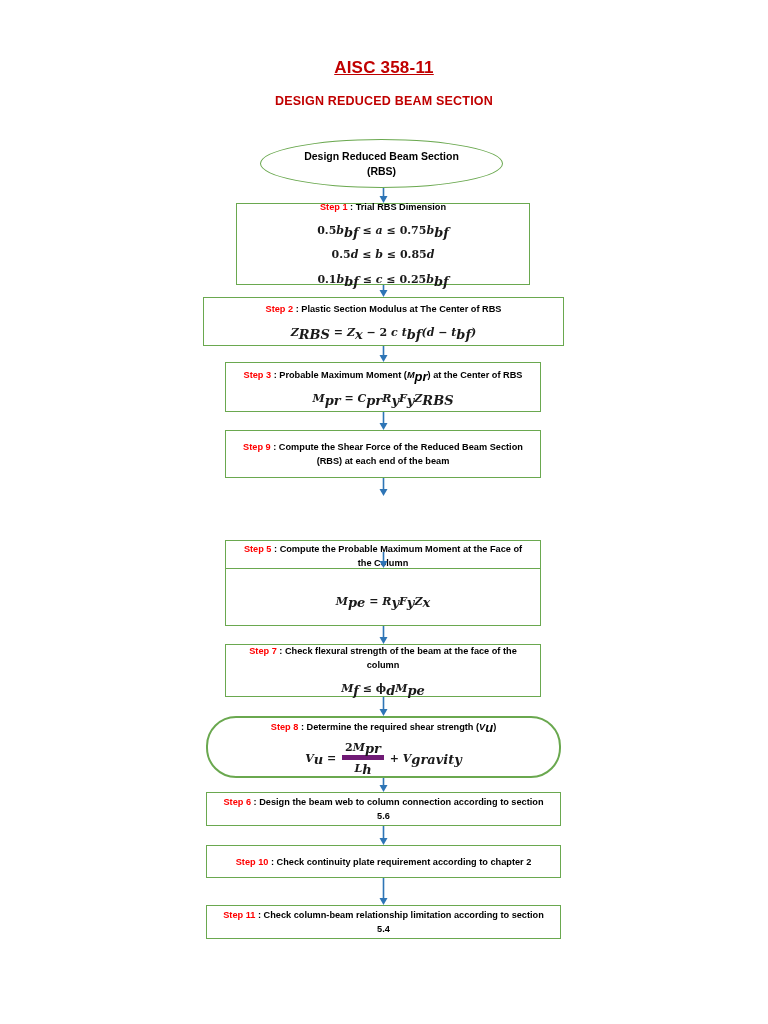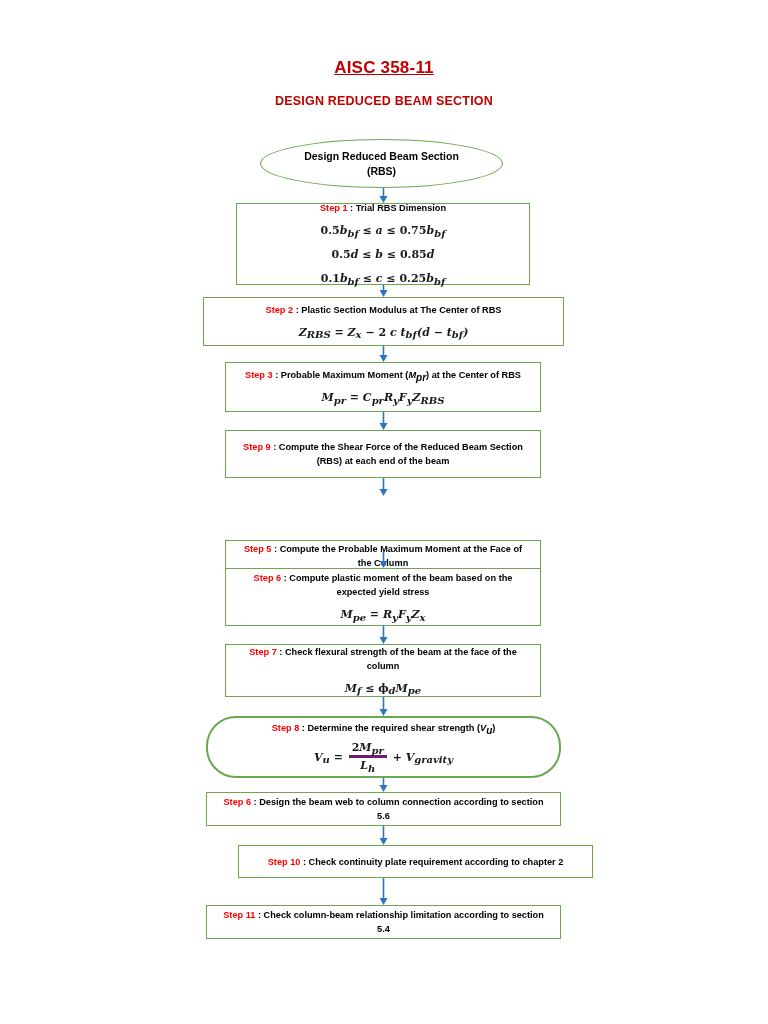--- a/index.html
+++ b/index.html
@@ -91,37 +91,37 @@
     font-size: 11px;
     font-weight: bold;
     color: #1a1a1a;
     line-height: 17px;
     margin-top: 7px;
     white-space: nowrap;
     font-style: italic;
   }
   .eq .up { font-style: normal; text-align: right; }
   sub {
-    font-size: 10px;
+    font-size: 13px;
     font-style: italic;
     vertical-align: baseline;
     position: relative;
     top: 2.5px;
   }
   .frac {
     display: inline-block;
     vertical-align: middle;
     text-align: center;
     position: relative;
     top: -1px;
     margin: 0 2px;
   }
   .frac .num {
     display: block;
-    border-bottom: 3px solid #701a75;
+    border-bottom: 5px solid #701a75;
     padding: 0 3px 1px 3px;
     line-height: 13px;
   }
   .frac .den {
     display: block;
     padding: 1px 3px 0 3px;
     line-height: 13px;
   }
 
   
@@ -216,23 +216,20 @@
     <i>M</i><sub>f</sub> <span class="up">=</span> <i>M</i><sub>pr</sub> <span class="up">+</span> <i>V</i><sub>RBS</sub><i>S</i><sub>h</sub>
   </div>
 </div>
 
 <svg class="arrow" style="left:377px; top:552px; height:16px;" viewBox="0 0 13 16">
   <line x1="6.5" y1="0" x2="6.5" y2="10" stroke="#2e75b6" stroke-width="1.6"></line>
   <polygon points="2.5,9 10.5,9 6.5,16" fill="#2e75b6"></polygon>
 </svg>
 
 <div class="node" style="left:225px; top:568px; width:316px; height:58px;">
-  <div class="hdr">
-    <span class="step">Step 6</span><span> : </span><span>Compute plastic moment of the beam based on the expected yield stress</span>
-  </div>
   <div class="eq">
     <i>M</i><sub>pe</sub> <span class="up">=</span> <i>R</i><sub>y</sub><i>F</i><sub>y</sub><i>Z</i><sub>x</sub>
   </div>
 </div>
 
 <svg class="arrow" style="left:377px; top:626px; height:18px;" viewBox="0 0 13 18">
   <line x1="6.5" y1="0" x2="6.5" y2="12" stroke="#2e75b6" stroke-width="1.6"></line>
   <polygon points="2.5,11 10.5,11 6.5,18" fill="#2e75b6"></polygon>
 </svg>
 
@@ -273,21 +270,21 @@
   <div class="hdr">
     <span class="step">Step 6</span><span> : </span><span>Design the beam web to column connection according to section 5.6</span>
   </div>
 </div>
 
 <svg class="arrow" style="left:377px; top:826px; height:19px;" viewBox="0 0 13 19">
   <line x1="6.5" y1="0" x2="6.5" y2="13" stroke="#2e75b6" stroke-width="1.6"></line>
   <polygon points="2.5,12 10.5,12 6.5,19" fill="#2e75b6"></polygon>
 </svg>
 
-<div class="node" style="left:206px; top:845px; width:355px; height:33px;margin-left:32px;">
+<div class="node" style="left:206px; top:845px; width:355px; height:33px;">
   <div class="hdr">
     <span class="step">Step 10</span><span> : </span><span>Check continuity plate requirement according to chapter 2</span>
   </div>
 </div>
 
 <svg class="arrow" style="left:377px; top:878px; height:27px;" viewBox="0 0 13 27">
   <line x1="6.5" y1="0" x2="6.5" y2="21" stroke="#2e75b6" stroke-width="1.6"></line>
   <polygon points="2.5,20 10.5,20 6.5,27" fill="#2e75b6"></polygon>
 </svg>
 

